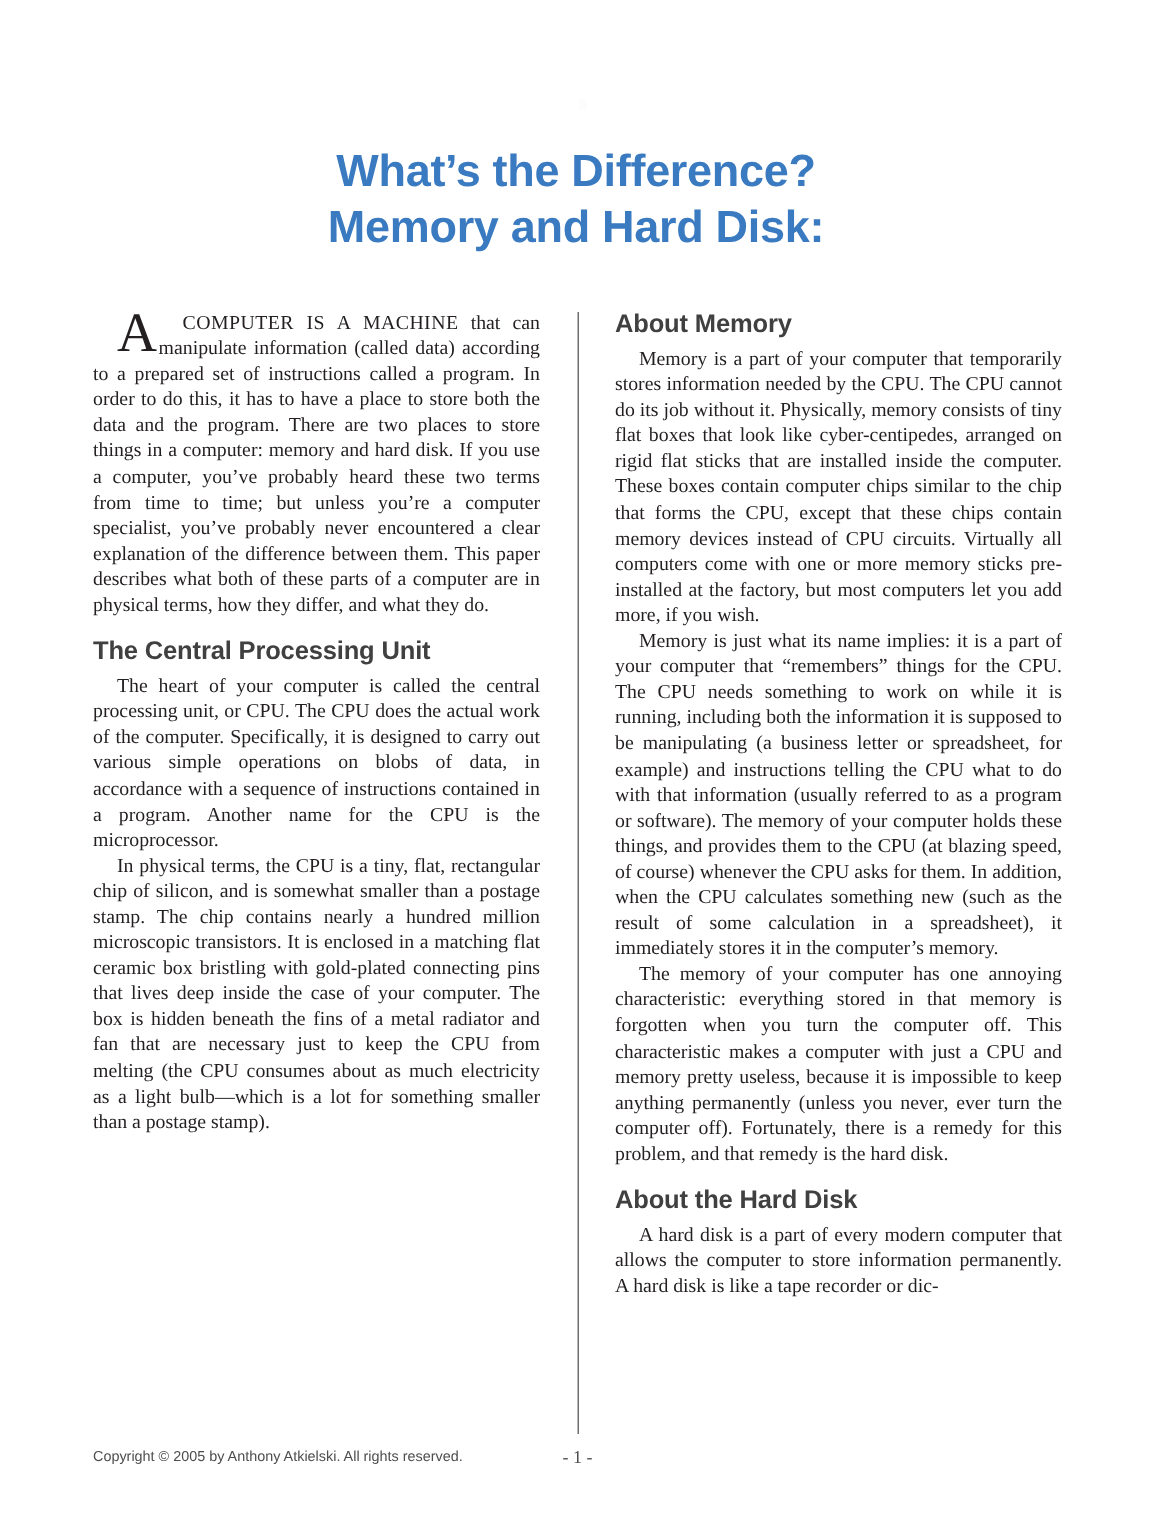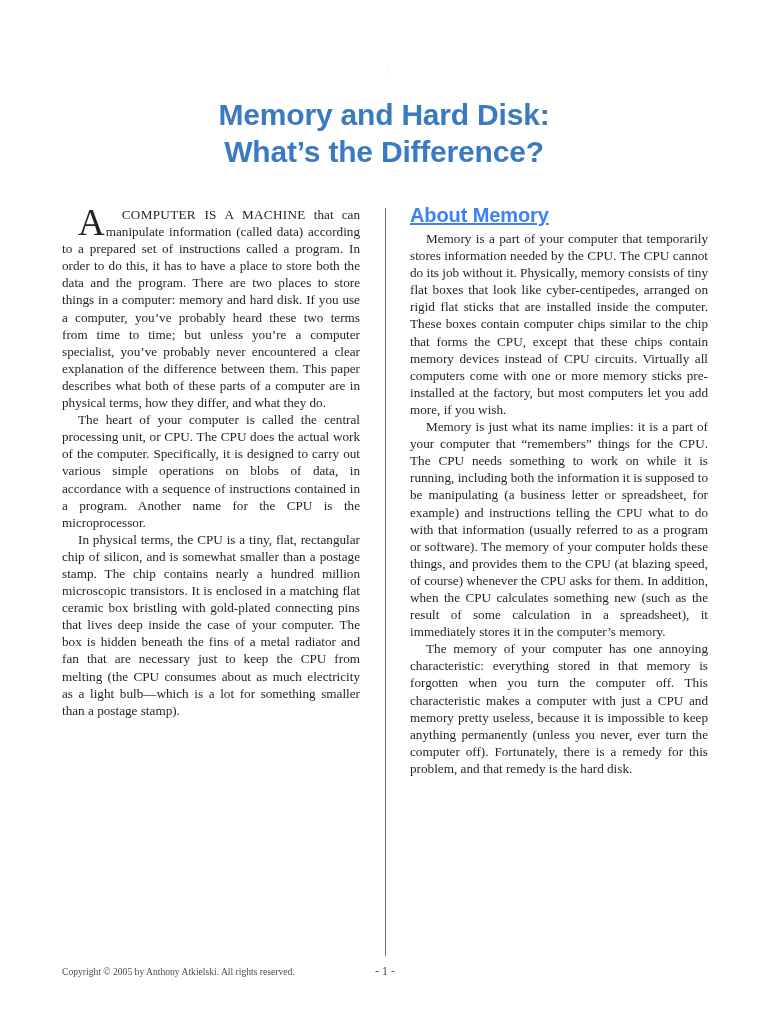--- a/index.html
+++ b/index.html
@@ -97,43 +97,42 @@
   .smallcaps {
     font-variant: small-caps;
     letter-spacing: 0.3px;
   }
   .it { }
 
   
   h2.section-heading {
     font-family: "Liberation Sans", sans-serif;
     font-weight: bold;
-    font-size: 20px;
+    font-size: 17px;
     line-height: 19px;
-    color: #3b82f6;
+    color: #404040;
     margin: 13px 0 5px 0;
     text-align: left;
     letter-spacing: -0.1px;
-    text-decoration: underline;
   }
   h2.section-heading.first { margin-top: 0; }
 
   
   .footer {
     position: absolute;
     left: 62px;
     top: 965px;
     width: 646px;
     height: 20px;
   }
   .copyright {
     position: absolute;
     left: 0px;
     top: 0px;
-    font-family: Liberation Serif, serif;
+    font-family: Liberation Sans, sans-serif;
     font-size: 9.6px;
     line-height: 13px;
     color: #4d4d4d;
     white-space: nowrap;
   }
   .page-number {
     position: absolute;
     left: 0;
     top: -1px;
     width: 646px;
@@ -153,49 +152,52 @@
   }
 </style>
 </head>
 <body>
 
 <div class="page">
 
   <div class="scan-artifact"></div>
 
   <div class="title-block">
+    <div class="doc-title-line">What’s the Difference?</div>
     <div class="doc-title-line">Memory and Hard Disk:</div>
-    <div class="doc-title-line">What’s the Difference?</div>
   </div>
 
   <div class="columns">
 
     <div class="col-divider"></div>
 
     <div class="col col-left">
 
       <p class="body dropcap-para"><span class="dropcap">A</span><span class="smallcaps">COMPUTER IS A MACHINE</span><span> that can manipulate information (called </span><span class="it">data)</span><span> according to a prepared set of instructions called a </span><span class="it">program</span><span>. In order to do this, it has to have a place to store both the data and the program. There are two places to store things in a computer: </span><span class="it">memory</span><span> and </span><span class="it">hard disk</span><span>. If you use a computer, you’ve probably heard these two terms from time to time; but unless you’re a computer specialist, you’ve probably never encountered a clear explanation of the difference between them. This paper describes what both of these parts of a computer are in physical terms, how they differ, and what they do.</span></p>
 
+      <h2 class="section-heading">The Central Processing Unit</h2>
 
       <p class="body"><span>The heart of your computer is called the </span><span class="it">central processing unit,</span><span> or CPU. The CPU does the actual work of the computer. Specifically, it is designed to carry out various simple operations on blobs of data, in accordance with a sequence of instructions contained in a program. Another name for the CPU is the </span><span class="it">microprocessor.</span></p>
 
       <p class="body"><span>In physical terms, the CPU is a tiny, flat, rectangular </span><span class="it">chip</span><span> of silicon, and is somewhat smaller than a postage stamp. The chip contains nearly a hundred million microscopic transistors. It is enclosed in a matching flat ceramic box bristling with gold-plated connecting pins that lives deep inside the case of your computer. The box is hidden beneath the fins of a metal radiator and fan that are necessary just to keep the CPU from melting (the CPU consumes about as much electricity as a light bulb—which is a lot for something smaller than a postage stamp).</span></p>
 
 
     </div>
 
     <div class="col col-right">
 
       <h2 class="section-heading first">About Memory</h2>
 
       <p class="body">Memory is a part of your computer that temporarily stores information needed by the CPU. The CPU cannot do its job without it. Physically, memory consists of tiny flat boxes that look like cyber-centipedes, arranged on rigid flat sticks that are installed inside the computer. These boxes contain computer chips similar to the chip that forms the CPU, except that these chips contain memory devices instead of CPU circuits. Virtually all computers come with one or more memory sticks pre-installed at the factory, but most computers let you add more, if you wish.</p>
       <p class="body">Memory is just what its name implies: it is a part of your computer that “remembers” things for the CPU. The CPU needs something to work on while it is running, including both the information it is supposed to be manipulating (a business letter or spreadsheet, for example) and instructions telling the CPU what to do with that information (usually referred to as a program or  software). The memory of your computer holds these things, and provides them to the CPU (at blazing speed, of course) whenever the CPU asks for them. In addition, when the CPU calculates something new (such as the result of some calculation in a spreadsheet), it immediately stores it in the computer’s memory.</p>
       <p class="body">The memory of your computer has one annoying characteristic: everything stored in that memory is forgotten when you turn the computer off. This characteristic makes a computer with just a CPU and memory pretty useless, because it is impossible to keep anything permanently (unless you never, ever turn the computer off). Fortunately, there is a remedy for this problem, and that remedy is the hard disk.</p>
 
-
+      <h2 class="section-heading">About the Hard Disk</h2>
+
+      <p class="body">A hard disk is a part of every modern computer that allows the computer to store information permanently. A hard disk is like a tape recorder or dic-</p>
 
     </div>
 
   </div>
 
   <div class="footer">
     <div class="copyright">Copyright © 2005 by Anthony Atkielski. All rights reserved.</div>
     <div class="page-number">- 1 -</div>
   </div>
 

